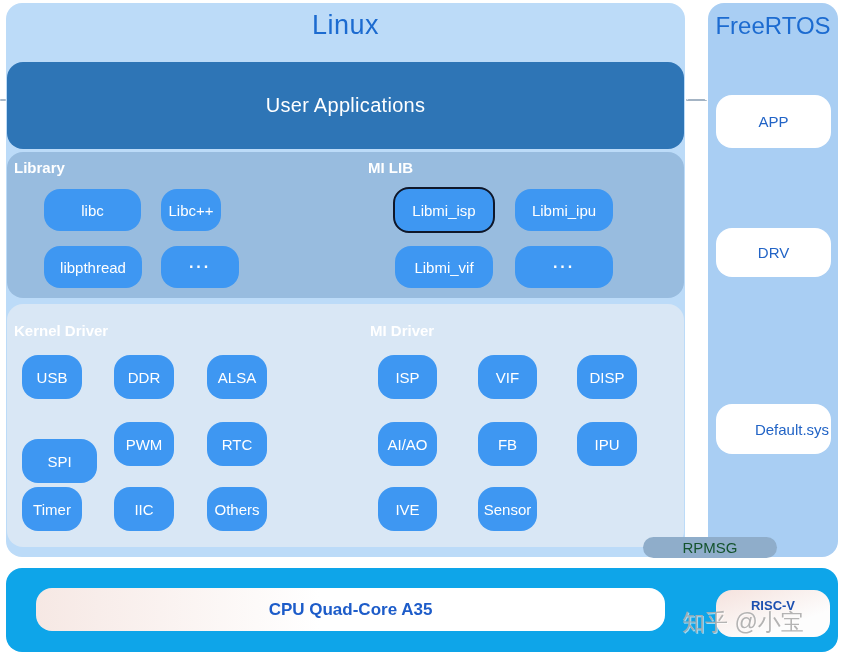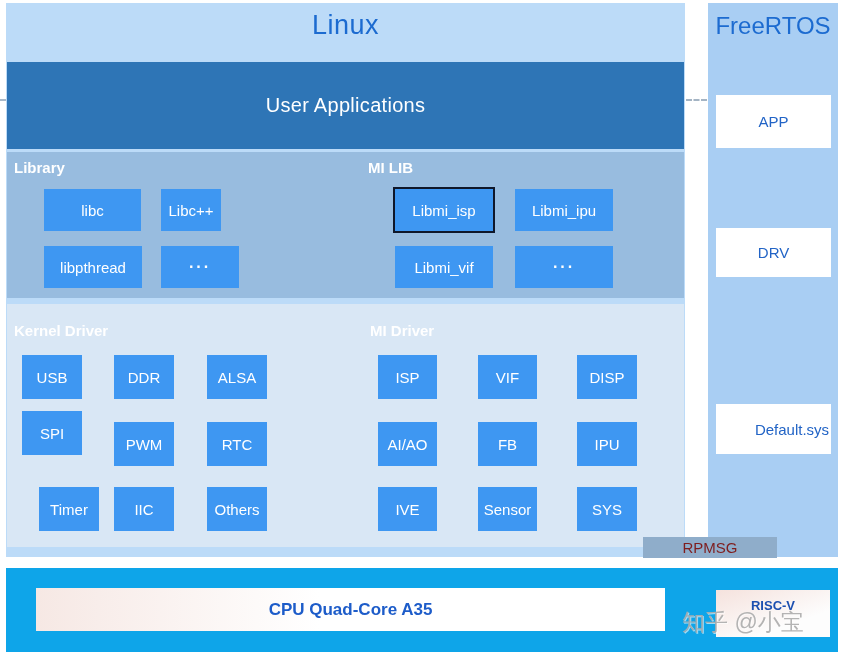--- a/index.html
+++ b/index.html
@@ -1,19 +1,19 @@
 <!DOCTYPE html>
 <html><head>
 <meta charset="utf-8">
 <style>
   * { margin:0; padding:0; box-sizing:border-box; }
   html,body { background:#ffffff; }
   body { font-family:"Liberation Sans", sans-serif; }
   .canvas { position:relative; width:843px; height:659px; background:#ffffff; overflow:hidden; }
-  .abs { position:absolute; }
+  .abs { position:absolute;border-radius:16px; }
 
   
   .panel-linux    { left:6px; top:3px;  width:679px; height:554px; background:#bcdbf8; }
   .panel-freertos { left:708px; top:3px; width:130px; height:554px; background:#a9cef3; }
   .bottom-bar     { left:6px; top:568px; width:832px; height:84px; background:#0ea5e9; }
 
   .panel-title { width:100%; text-align:center; color:#1c6bd0; }
   .title-linux    { top:7px; font-size:27px; letter-spacing:.5px; }
   .title-freertos { top:9px; font-size:24px; }
 
@@ -32,21 +32,21 @@
          display:flex; align-items:center; justify-content:center; white-space:nowrap; }
   .box.sel { border:2px solid #0f172a; }
   .box.dots { font-weight:bold; letter-spacing:2px; font-size:16px; }
 
   
   .wbox { background:#ffffff; color:#2264c6; font-size:15px;
           display:flex; align-items:center; justify-content:center; white-space:nowrap; }
 
   
   .rpmsg { left:643px; top:537px; width:134px; height:21px; background:#8fadca;
-           color:#7f1d1d; font-size:15px; display:flex; align-items:center; justify-content:center; }
+           color:#14532d; font-size:15px; display:flex; align-items:center; justify-content:center; }
 
   
   .cpu-box { left:30px; top:20px; width:629px; height:43px;
              background:linear-gradient(90deg,#f6e8e4 0%,#ffffff 45%);
              color:#1d5cc9; font-weight:bold; font-size:17px;
              display:flex; align-items:center; justify-content:center; }
   .riscv-box { left:710px; top:22px; width:114px; height:47px;
                background:linear-gradient(160deg,#f5e2dd 0%,#fdfdfd 70%);
                color:#1c4fb0; font-weight:bold; font-size:13px;
                display:flex; align-items:flex-start; justify-content:center; padding-top:8px; }
@@ -86,36 +86,35 @@
       <div class="abs box dots" style="left:508px; top:94px; width:98px; height:42px;">···</div>
     </div>
 
     <div class="abs sec-kernel">
       <div class="abs sec-label" style="left:7px; top:18px;">Kernel Driver</div>
       <div class="abs sec-label" style="left:363px; top:18px;">MI Driver</div>
 
       <div class="abs box" style="left:15px;  top:51px;  width:60px; height:44px;">USB</div>
       <div class="abs box" style="left:107px; top:51px;  width:60px; height:44px;">DDR</div>
       <div class="abs box" style="left:200px; top:51px;  width:60px; height:44px;">ALSA</div>
-      <div class="abs box" style="left:15px;  top:107px; width:60px; height:44px;">SPI</div>
+      <div class="abs box" style="left:15px;  top:135px; width:75px; height:44px;">SPI</div>
       <div class="abs box" style="left:107px; top:118px; width:60px; height:44px;">PWM</div>
       <div class="abs box" style="left:200px; top:118px; width:60px; height:44px;">RTC</div>
-      <div class="abs box" style="left:32px;  top:183px; width:60px; height:44px;">Timer</div>
+      <div class="abs box" style="left:15px;  top:183px; width:60px; height:44px;">Timer</div>
       <div class="abs box" style="left:107px; top:183px; width:60px; height:44px;">IIC</div>
       <div class="abs box" style="left:200px; top:183px; width:60px; height:44px;">Others</div>
 
       <div class="abs box" style="left:371px; top:51px;  width:59px; height:44px;">ISP</div>
       <div class="abs box" style="left:471px; top:51px;  width:59px; height:44px;">VIF</div>
       <div class="abs box" style="left:570px; top:51px;  width:60px; height:44px;">DISP</div>
       <div class="abs box" style="left:371px; top:118px; width:59px; height:44px;">AI/AO</div>
       <div class="abs box" style="left:471px; top:118px; width:59px; height:44px;">FB</div>
       <div class="abs box" style="left:570px; top:118px; width:60px; height:44px;">IPU</div>
       <div class="abs box" style="left:371px; top:183px; width:59px; height:44px;">IVE</div>
       <div class="abs box" style="left:471px; top:183px; width:59px; height:44px;">Sensor</div>
-      <div class="abs box" style="left:570px; top:183px; width:60px; height:44px;">SYS</div>
     </div>
   </div>
 
   <div class="abs panel-freertos">
     <div class="abs panel-title title-freertos">FreeRTOS</div>
     <div class="abs wbox" style="left:8px; top:92px;  width:115px; height:53px;">APP</div>
     <div class="abs wbox" style="left:8px; top:225px; width:115px; height:49px;">DRV</div>
     <div class="abs wbox" style="left:8px; top:401px; width:115px; height:50px;padding-left:37px;">Default.sys</div>
   </div>
 

